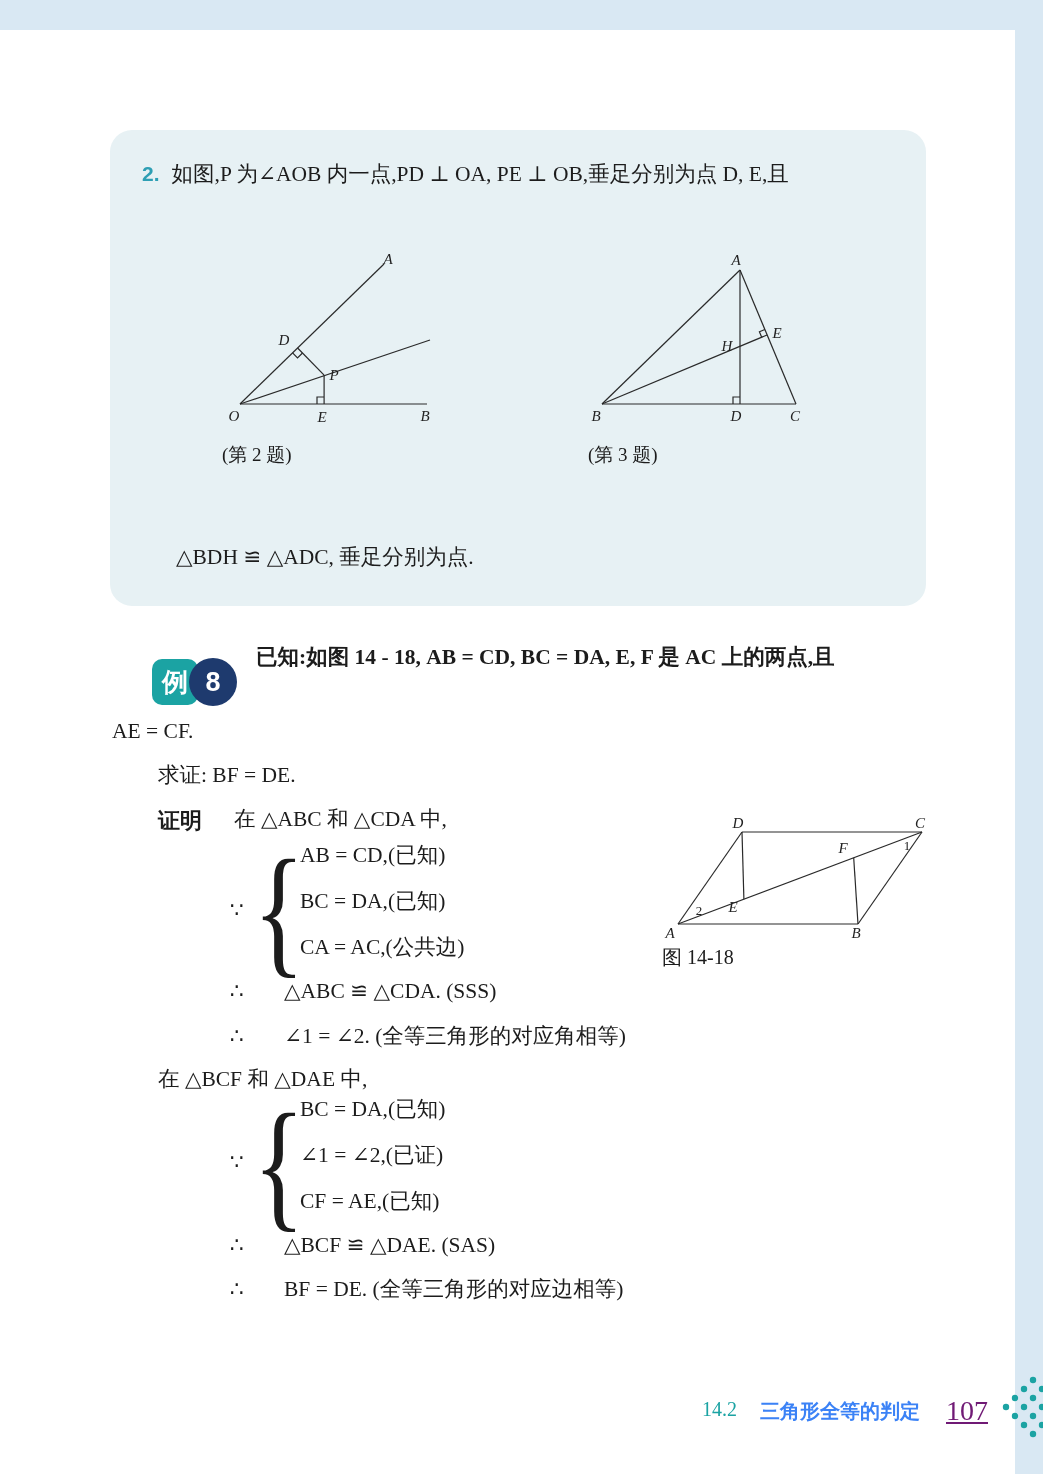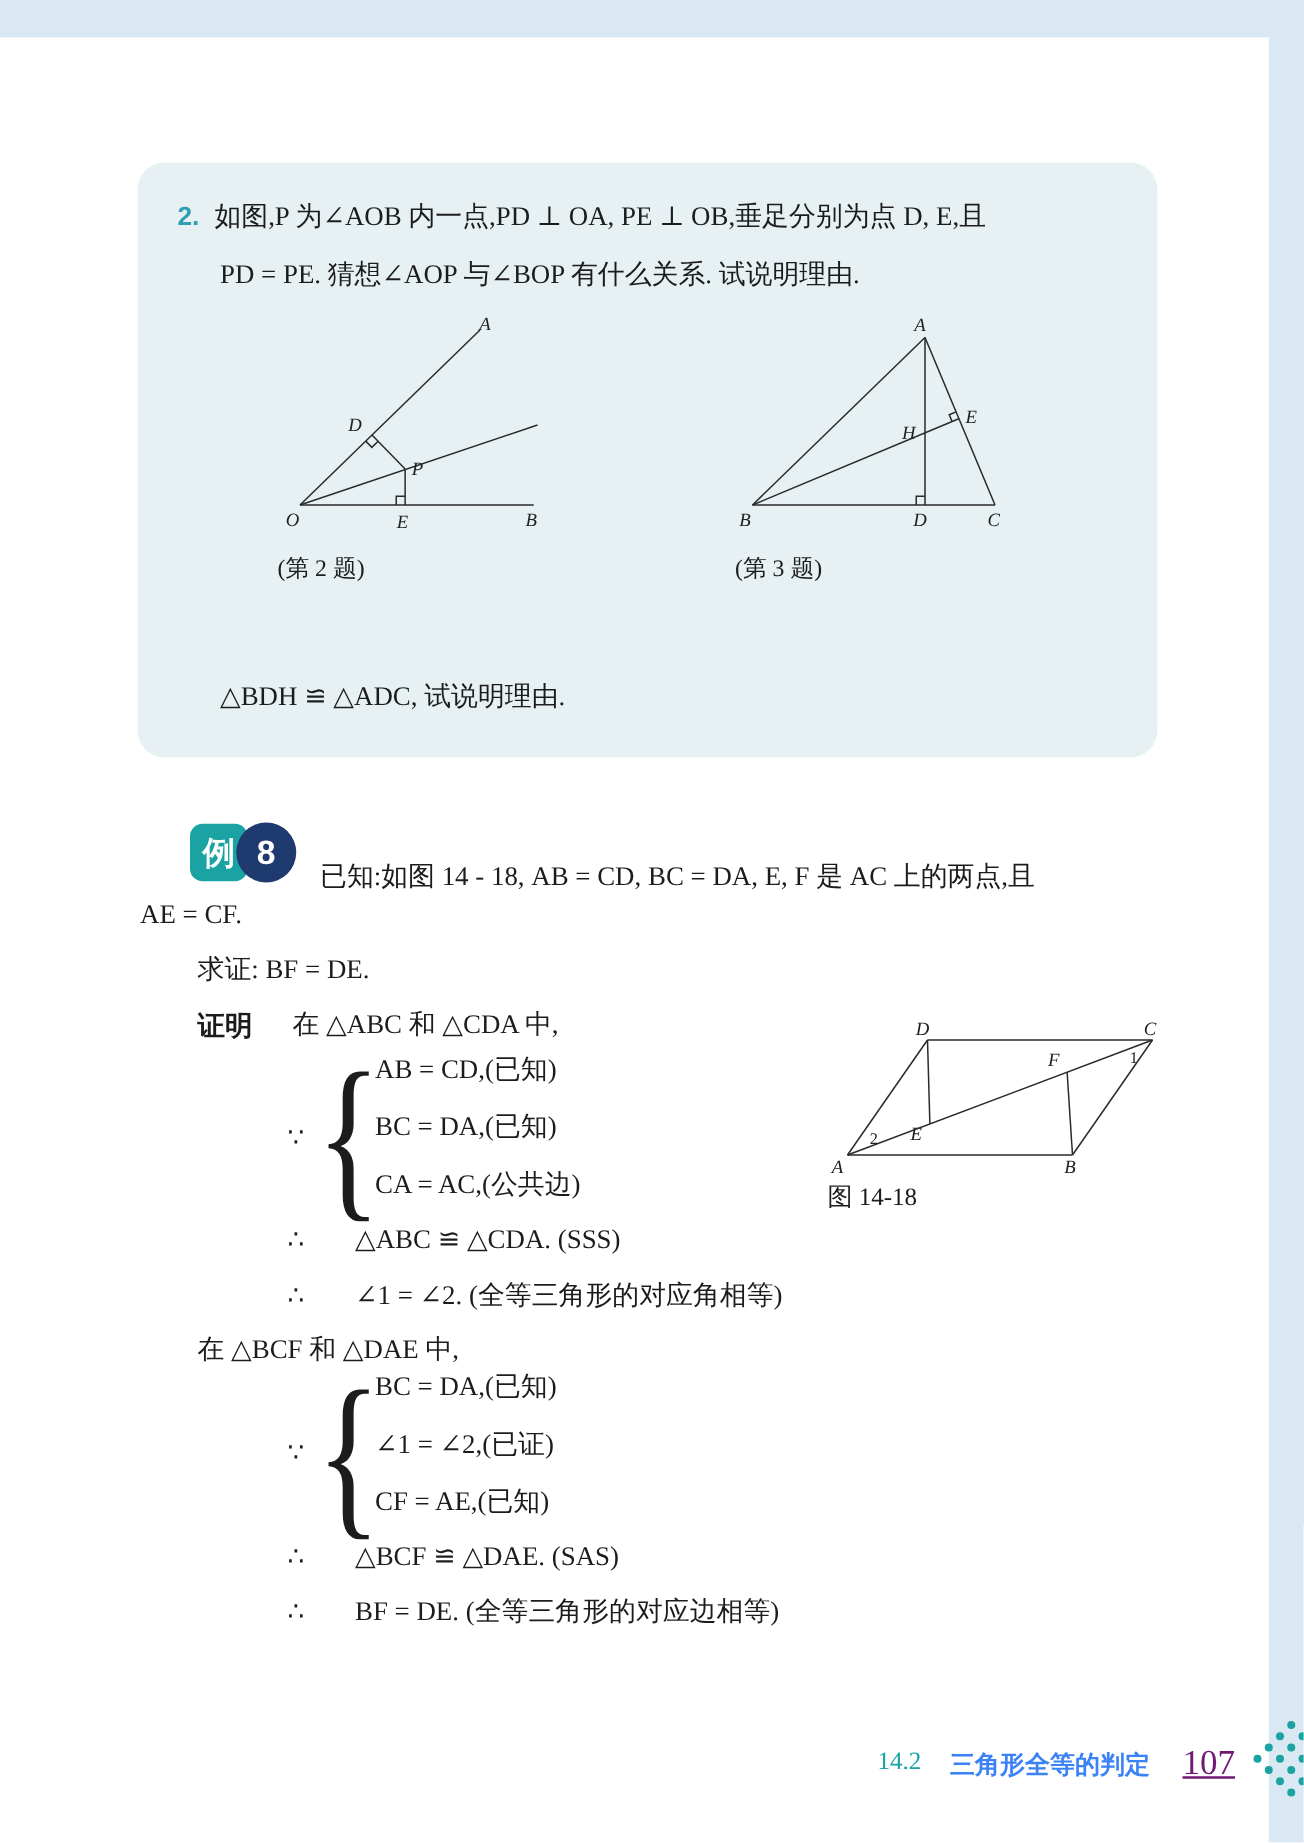--- a/index.html
+++ b/index.html
@@ -55,21 +55,20 @@
 <body>
 
 <div class="strip-top"></div>
 <div class="strip-right"></div>
 
 <div class="exercise-box">
 
   <div class="abs body-text" style="left:32px; top:30px;">
     <span class="ex-num">2.</span><span>如图,P 为∠AOB 内一点,PD ⊥ OA, PE ⊥ OB,垂足分别为点 D, E,且</span>
   </div>
-  <div class="abs body-text" style="left:66px; top:76px;">PD = PE.  猜想∠AOP 与∠BOP 有什么关系. 试说明理由.</div>
 
   <svg class="abs" style="left:112px; top:122px;" width="235" height="178" viewBox="0 0 235 178">
     <g>
       <line x1="18" y1="152" x2="205" y2="152"></line>
       <line x1="18" y1="152" x2="162" y2="12"></line>
       <line x1="18" y1="152" x2="208" y2="88"></line>
       <line x1="75.6" y1="96" x2="102.1" y2="123.2"></line>
       <line x1="102.1" y1="123.2" x2="102.1" y2="152"></line>
       <path d="M 70.6 100.9 L 75.5 105.9 L 80.5 101"></path>
       <path d="M 95 152 L 95 145 L 102 145"></path>
@@ -95,29 +94,29 @@
     </g>
     <text x="148" y="13" text-anchor="middle">A</text>
     <text x="8" y="169" text-anchor="middle">B</text>
     <text x="207" y="169" text-anchor="middle">C</text>
     <text x="148" y="169" text-anchor="middle">D</text>
     <text x="189" y="86" text-anchor="middle">E</text>
     <text x="139" y="99" text-anchor="middle">H</text>
   </svg>
   <div class="abs fig-caption" style="left:478px; top:312px; width:235px;">(第 3 题)</div>
 
-  <div class="abs body-text" style="left:66px; top:414px;">△BDH ≌ △ADC, 试说明理由.</div>
+  <div class="abs body-text" style="left:66px; top:414px;">△BDH ≌ △ADC, 垂足分别为点.</div>
 </div>
 
 <div class="abs badge" style="left:152px; top:658px;">
   <span class="badge-li">例</span>
   <span class="badge-num">8</span>
 </div>
 
-<div class="abs body-text" style="left:256px; top:688px;">已知:如图 14 - 18, AB = CD, BC = DA, E, F 是 AC 上的两点,且</div>
+<div class="abs body-text" style="left:256px; top:644px;font-weight:bold;">已知:如图 14 - 18, AB = CD, BC = DA, E, F 是 AC 上的两点,且</div>
 <div class="abs body-text" style="left:112px; top:718px;">AE = CF.</div>
 <div class="abs body-text" style="left:158px; top:762px;">求证: BF = DE.</div>
 
 <div class="abs proof-label" style="left:158px; top:806px;">证明</div>
 <div class="abs body-text" style="left:234px; top:806px;">在 △ABC 和 △CDA 中,</div>
 
 <div class="abs sym" style="left:230px; top:898px;">∵</div>
 <div class="abs brace-wrap" style="left:262px; top:836px;">
   <span class="brace-glyph">{</span>
 </div>

